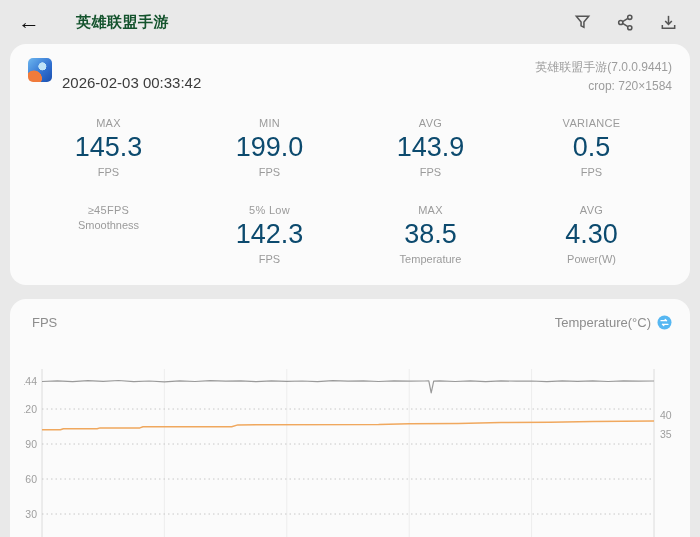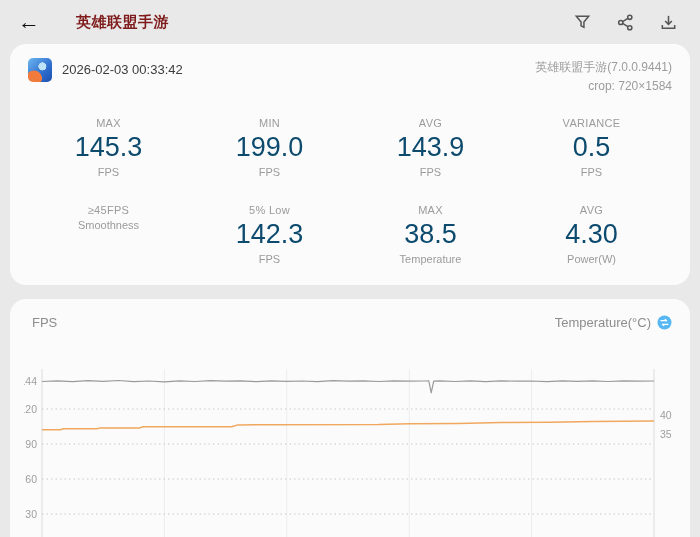--- a/index.html
+++ b/index.html
@@ -20,21 +20,21 @@
   .back-btn {
     font-size: 22px;
     font-weight: bold;
     color: #111;
     cursor: pointer;
     line-height: 1;
   }
   .topbar-title {
     font-size: 15px;
     font-weight: bold;
-    color: #7f1d1d;
+    color: #14532d;
     margin-left: 36px;
     letter-spacing: .5px;
     font-family: Liberation Mono, monospace;
   }
   .topbar-spacer { flex: 1; }
   .topbar-icons { display: flex; align-items: center; gap: 24px; }
   .tb-icon { width: 19px; height: 19px; cursor: pointer; }
   .tb-icon svg { width: 100%; height: 100%; stroke: #555; fill: none; stroke-width: 1.6; }
   
   .card {
@@ -46,21 +46,21 @@
   
   .summary-head { display: flex; align-items: flex-start; }
   .avatar {
     width: 24px; height: 24px; border-radius: 5px;
     background:
       radial-gradient(circle at 25% 85%, #f07b3c 0 28%, transparent 30%),
       radial-gradient(circle at 60% 35%, #bfe3f7 0 18%, transparent 20%),
       linear-gradient(135deg, #6db7ef 0%, #2f6fd0 60%, #1b4fae 100%);
     flex: 0 0 auto;
   }
-  .timestamp { font-size: 13px; color: #3c3c3c; margin-left: 10px; margin-top: 4px; }
+  .timestamp { font-size: 15px; color: #3c3c3c; margin-left: 10px; margin-top: 16px; }
   .head-right { margin-left: auto; text-align: right; }
   .head-right div { font-size: 12px; color: #9c9c9c; line-height: 1.55; }
   
   .stats-grid {
     display: grid;
     grid-template-columns: repeat(4, 1fr);
     row-gap: 26px;
     margin-top: 22px;
   }
   .stat { text-align: center; }

